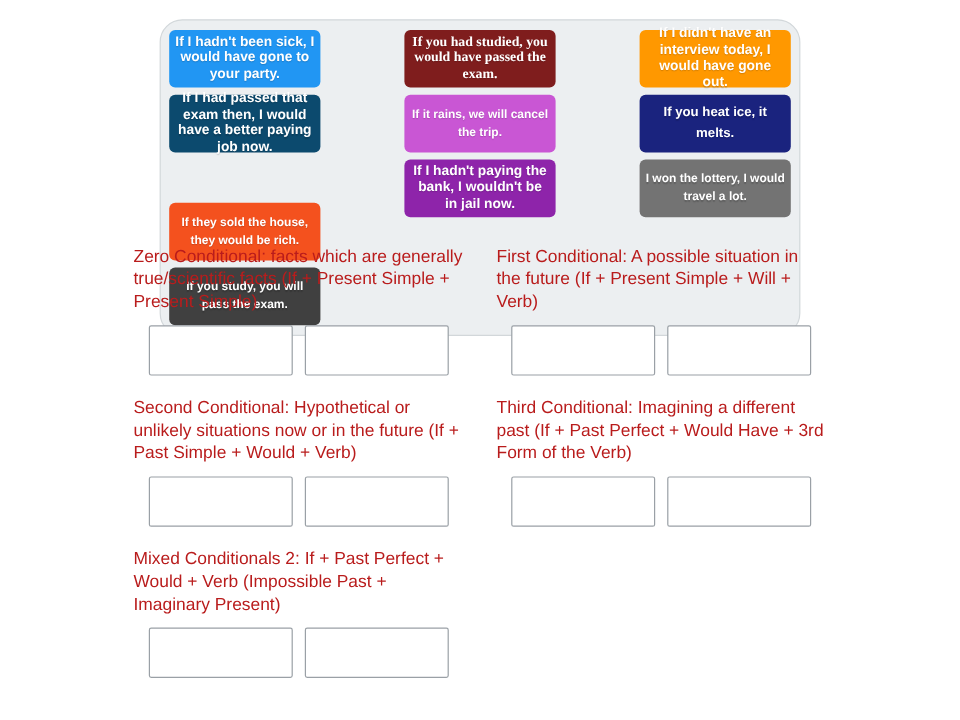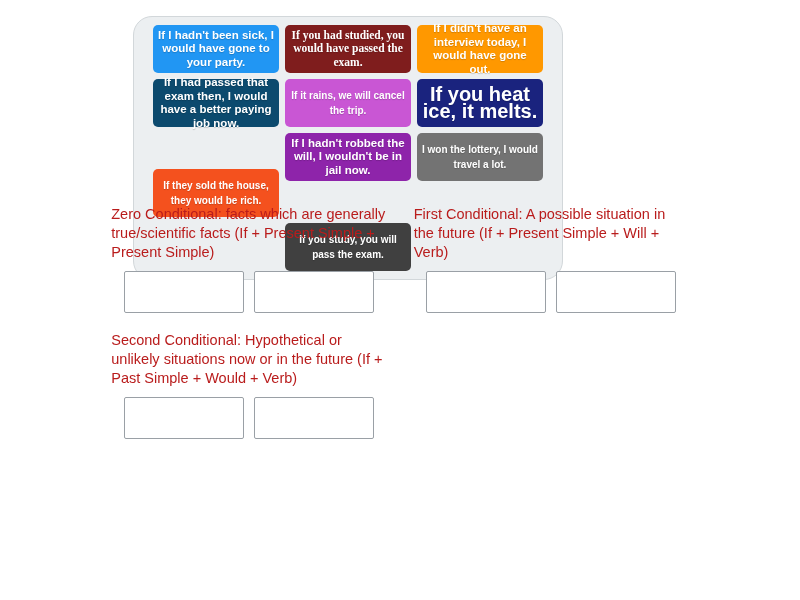--- a/index.html
+++ b/index.html
@@ -15,51 +15,51 @@
     width: 800px;
     height: 600px;
     overflow: hidden;
   }
 
   
   .tray {
     position: absolute;
     left: 133px;
     top: 16px;
-    width: 430px;
+    width: 534px;
     box-sizing: border-box;
     background: #eceff1;
     border: 1px solid #d2d7da;
     border-radius: 19px;
     padding: 8px 7px;
     display: flex;
     flex-wrap: wrap;
     gap: 6px;
-    justify-content: center;
+    justify-content: space-between;
   }
   .tile {
     width: 126px;
     height: 48px;
     border-radius: 5px;
     box-sizing: border-box;
     display: flex;
     align-items: center;
     justify-content: center;
     text-align: center;
     color: #ffffff;
     font-weight: bold;
     font-size: 11.5px;
     line-height: 13.5px;
     padding: 3px 5px;
     cursor: pointer;
     user-select: none;
     text-shadow: 0 1px 1px rgba(0,0,0,0.18);
   }
   .tile.big {
-    font-size: 20px;
+    font-size: 11px;
     line-height: 17px;
   }
   .tile.mid {
     font-size: 10px;
     line-height: 15px;
   }
 
   
   .grid {
     position: absolute;
@@ -105,21 +105,21 @@
 <div id="app">
 
   <div class="tray" id="tray">
       <div class="tile" style="background: rgb(33, 150, 243);">If I hadn't been sick, I would have gone to your party.</div>
       <div class="tile" style="background: #7f1d1d; font-family: Liberation Serif, serif;">If you had studied, you would have passed the exam.</div>
       <div class="tile" style="background: rgb(255, 152, 0);">If I didn't have an interview today, I would have gone out.</div>
       <div class="tile" style="background: #0c4a6e;">If I had passed that exam then, I would have a better paying job now.</div>
       <div class="tile mid" style="background: rgb(201, 86, 212);">If it rains, we will cancel the trip.</div>
       <div class="tile big" style="background: rgb(26, 35, 126);">If you heat ice, it melts.</div>
       <div class="tile mid" style="background: rgb(244, 81, 30); margin-top: 36px;">If they sold the house, they would be rich.</div>
-      <div class="tile" style="background: rgb(142, 36, 170);">If I hadn't robbed the will, I wouldn't be in jail now.</div>
+      <div class="tile" style="background: rgb(142, 36, 170);">If I hadn't paying the bank, I wouldn't be in jail now.</div>
       <div class="tile mid" style="background: #737373;">I won the lottery, I would travel a lot.</div>
       <div class="tile mid" style="background: #404040;">If you study, you will pass the exam.</div>
     </div>
 
   <div class="grid" id="grid">
       <div class="cat">
         <div class="cat-title">Zero Conditional: facts which are generally true/scientific facts (If + Present Simple + Present Simple)</div>
         <div class="slots">
           <div class="slot"></div>
           <div class="slot"></div>
@@ -132,15 +132,29 @@
           <div class="slot"></div>
         </div>
       </div>
       <div class="cat">
         <div class="cat-title">Second Conditional: Hypothetical or unlikely situations now or in the future (If + Past Simple + Would + Verb)</div>
         <div class="slots">
           <div class="slot"></div>
           <div class="slot"></div>
         </div>
       </div>
+      <div class="cat">
+        <div class="cat-title">Third Conditional: Imagining a different past (If + Past Perfect + Would Have + 3rd Form of the Verb)</div>
+        <div class="slots">
+          <div class="slot"></div>
+          <div class="slot"></div>
+        </div>
+      </div>
+      <div class="cat">
+        <div class="cat-title">Mixed Conditionals 2: If + Past Perfect + Would + Verb (Impossible Past + Imaginary Present)</div>
+        <div class="slots">
+          <div class="slot"></div>
+          <div class="slot"></div>
+        </div>
+      </div>
     </div>
 
 </div>
 
 </body></html>

